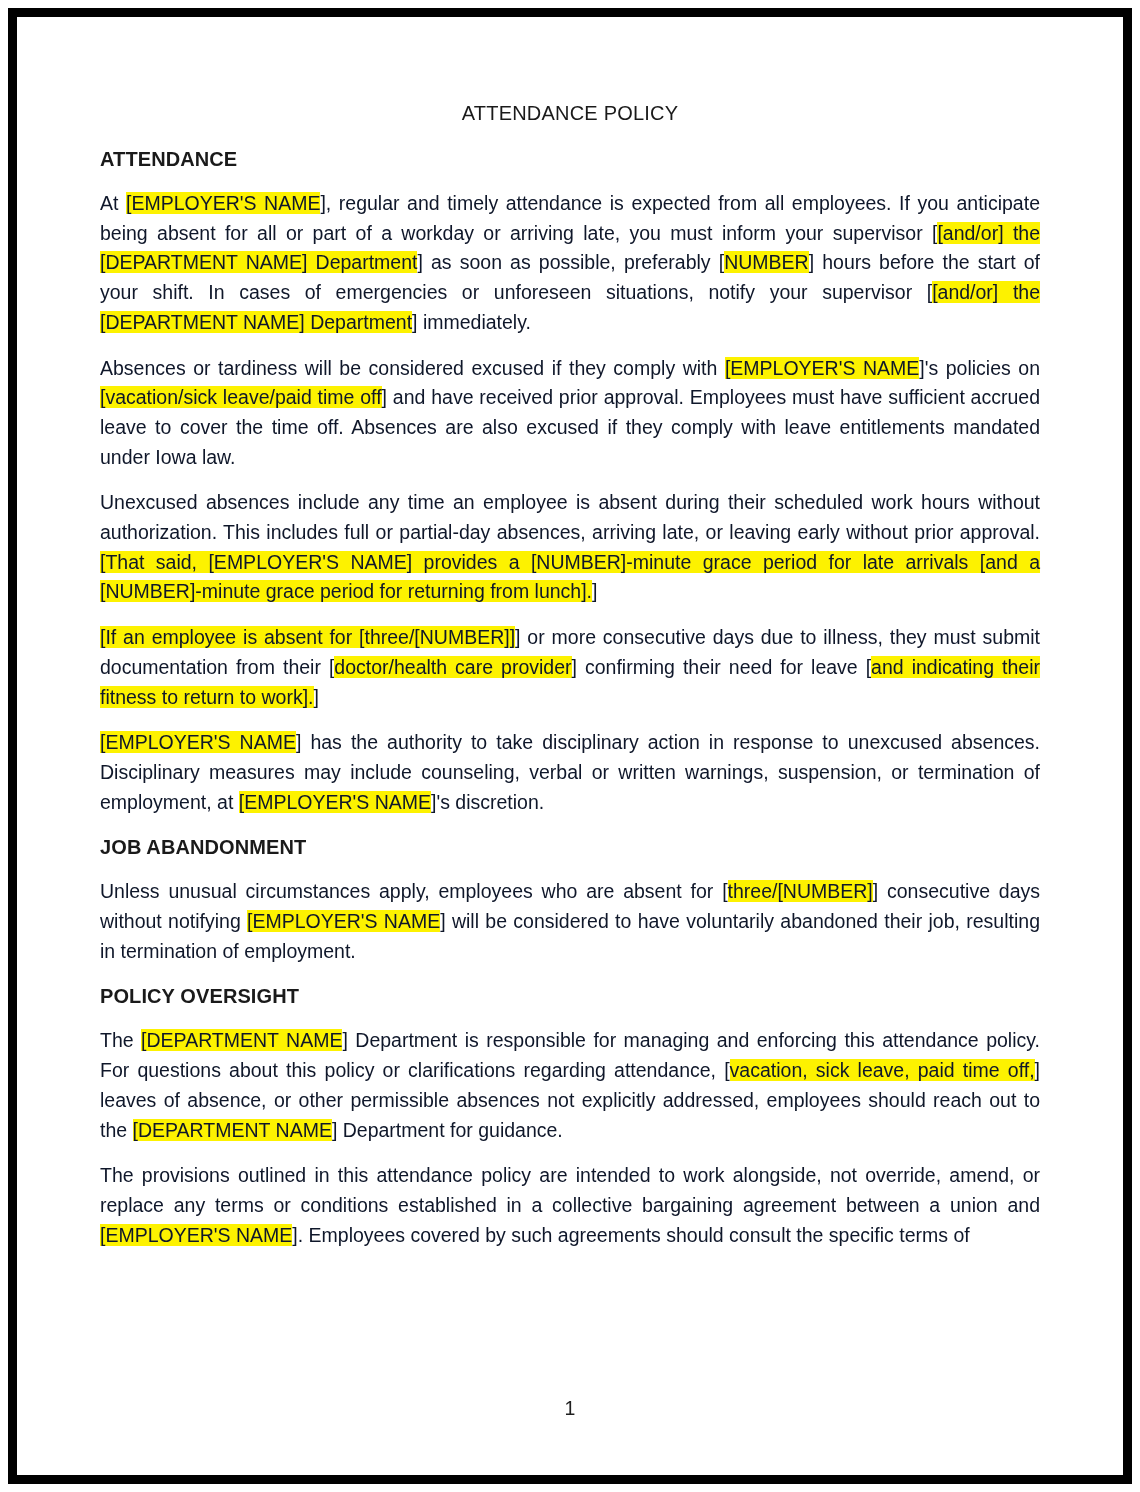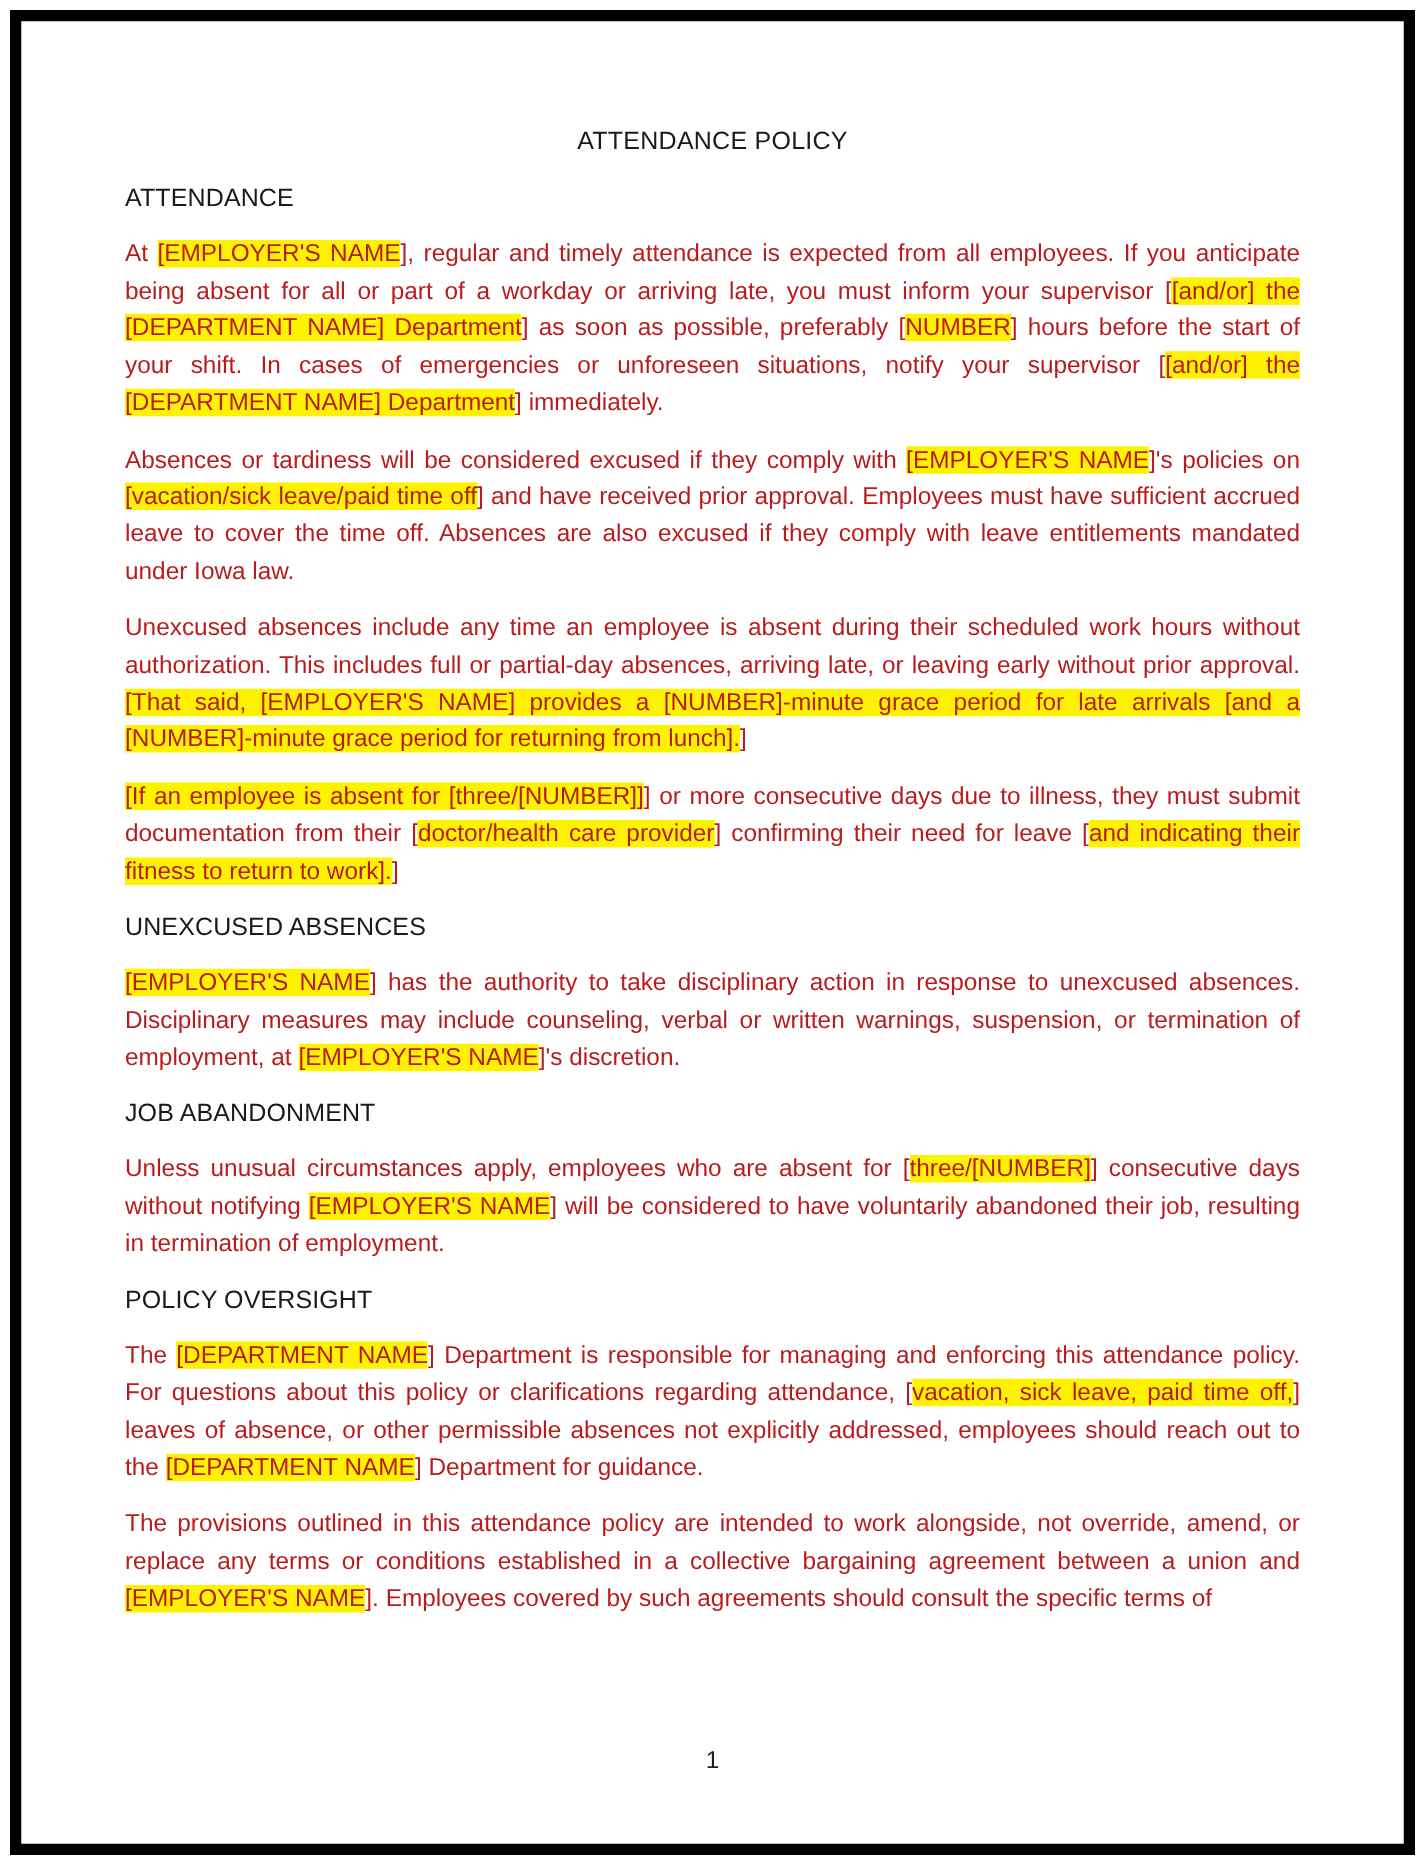--- a/index.html
+++ b/index.html
@@ -36,33 +36,33 @@
   .doc-title {
     text-align: center;
     font-weight: normal;
     font-size: 20px;
     line-height: 26px;
     color: #1a1a1a;
     margin: 0 0 20px 0;
     letter-spacing: 0.2px;
   }
   .section-heading {
-    font-weight: normal;
+    font-weight: bold;
     font-size: 20px;
     line-height: 26px;
     color: #1a1a1a;
     margin: 17px 0 17px 0;
     letter-spacing: 0.1px;
   }
   .para {
     font-size: 19.5px;
     line-height: 29.7px;
     text-align: justify;
     margin: 16px 0 16px 0;
-    color: #b91c1c;
+    color: #0f172a;
   }
   .hl {
     
   }
   .page-number {
     position: absolute;
     bottom: 72px;
     left: 0;
     width: 100%;
     text-align: center;
@@ -76,21 +76,20 @@
 <div class="page-frame"></div>
 
 <div class="content">
   <div class="doc-title">ATTENDANCE POLICY</div>
   <div>
       <div class="section-heading">ATTENDANCE</div>
       <p class="para"><span>At </span><span class="hl" style="background-color: rgb(253, 242, 0);">[EMPLOYER'S NAME</span><span>], regular and timely attendance is expected from all employees. If you anticipate being absent for all or part of a workday or arriving late, you must inform your supervisor [</span><span class="hl" style="background-color: rgb(253, 242, 0);">[and/or] the [DEPARTMENT NAME] Department</span><span>] as soon as possible, preferably [</span><span class="hl" style="background-color: rgb(253, 242, 0);">NUMBER</span><span>] hours before the start of your shift. In cases of emergencies or unforeseen situations, notify your supervisor [</span><span class="hl" style="background-color: rgb(253, 242, 0);">[and/or] the [DEPARTMENT NAME] Department</span><span>] immediately.</span></p>
       <p class="para"><span>Absences or tardiness will be considered excused if they comply with </span><span class="hl" style="background-color: rgb(253, 242, 0);">[EMPLOYER'S NAME</span><span>]'s policies on </span><span class="hl" style="background-color: rgb(253, 242, 0);">[vacation/sick leave/paid time off</span><span>] and have received prior approval. Employees must have sufficient accrued leave to cover the time off. Absences are also excused if they comply with leave entitlements mandated under Iowa law.</span></p>
       <p class="para"><span>Unexcused absences include any time an employee is absent during their scheduled work hours without authorization. This includes full or partial-day absences, arriving late, or leaving early without prior approval. </span><span class="hl" style="background-color: rgb(253, 242, 0);">[That said, [EMPLOYER'S NAME] provides a [NUMBER]-minute grace period for late arrivals [and a [NUMBER]-minute grace period for returning from lunch].</span><span>]</span></p>
       <p class="para"><span class="hl" style="background-color: rgb(253, 242, 0);">[If an employee is absent for [three/[NUMBER]]</span><span>] or more consecutive days due to illness, they must submit documentation from their [</span><span class="hl" style="background-color: rgb(253, 242, 0);">doctor/health care provider</span><span>] confirming their need for leave [</span><span class="hl" style="background-color: rgb(253, 242, 0);">and indicating their fitness to return to work].</span><span>]</span></p>
-      <div class="section-heading">UNEXCUSED ABSENCES</div>
       <p class="para"><span class="hl" style="background-color: rgb(253, 242, 0);">[EMPLOYER'S NAME</span><span>] has the authority to take disciplinary action in response to unexcused absences. Disciplinary measures may include counseling, verbal or written warnings, suspension, or termination of employment, at </span><span class="hl" style="background-color: rgb(253, 242, 0);">[EMPLOYER'S NAME</span><span>]'s discretion.</span></p>
       <div class="section-heading">JOB ABANDONMENT</div>
       <p class="para"><span>Unless unusual circumstances apply, employees who are absent for [</span><span class="hl" style="background-color: rgb(253, 242, 0);">three/[NUMBER]</span><span>] consecutive days without notifying </span><span class="hl" style="background-color: rgb(253, 242, 0);">[EMPLOYER'S NAME</span><span>] will be considered to have voluntarily abandoned their job, resulting in termination of employment.</span></p>
       <div class="section-heading">POLICY OVERSIGHT</div>
       <p class="para"><span>The </span><span class="hl" style="background-color: rgb(253, 242, 0);">[DEPARTMENT NAME</span><span>] Department is responsible for managing and enforcing this attendance policy. For questions about this policy or clarifications regarding attendance, [</span><span class="hl" style="background-color: rgb(253, 242, 0);">vacation, sick leave, paid time off,</span><span>] leaves of absence, or other permissible absences not explicitly addressed, employees should reach out to the </span><span class="hl" style="background-color: rgb(253, 242, 0);">[DEPARTMENT NAME</span><span>] Department for guidance.</span></p>
       <p class="para"><span>The provisions outlined in this attendance policy are intended to work alongside, not override, amend, or replace any terms or conditions established in a collective bargaining agreement between a union and </span><span class="hl" style="background-color: rgb(253, 242, 0);">[EMPLOYER'S NAME</span><span>]. Employees covered by such agreements should consult the specific terms of</span></p>
     </div>
 </div>
 
 <div class="page-number">1</div>

